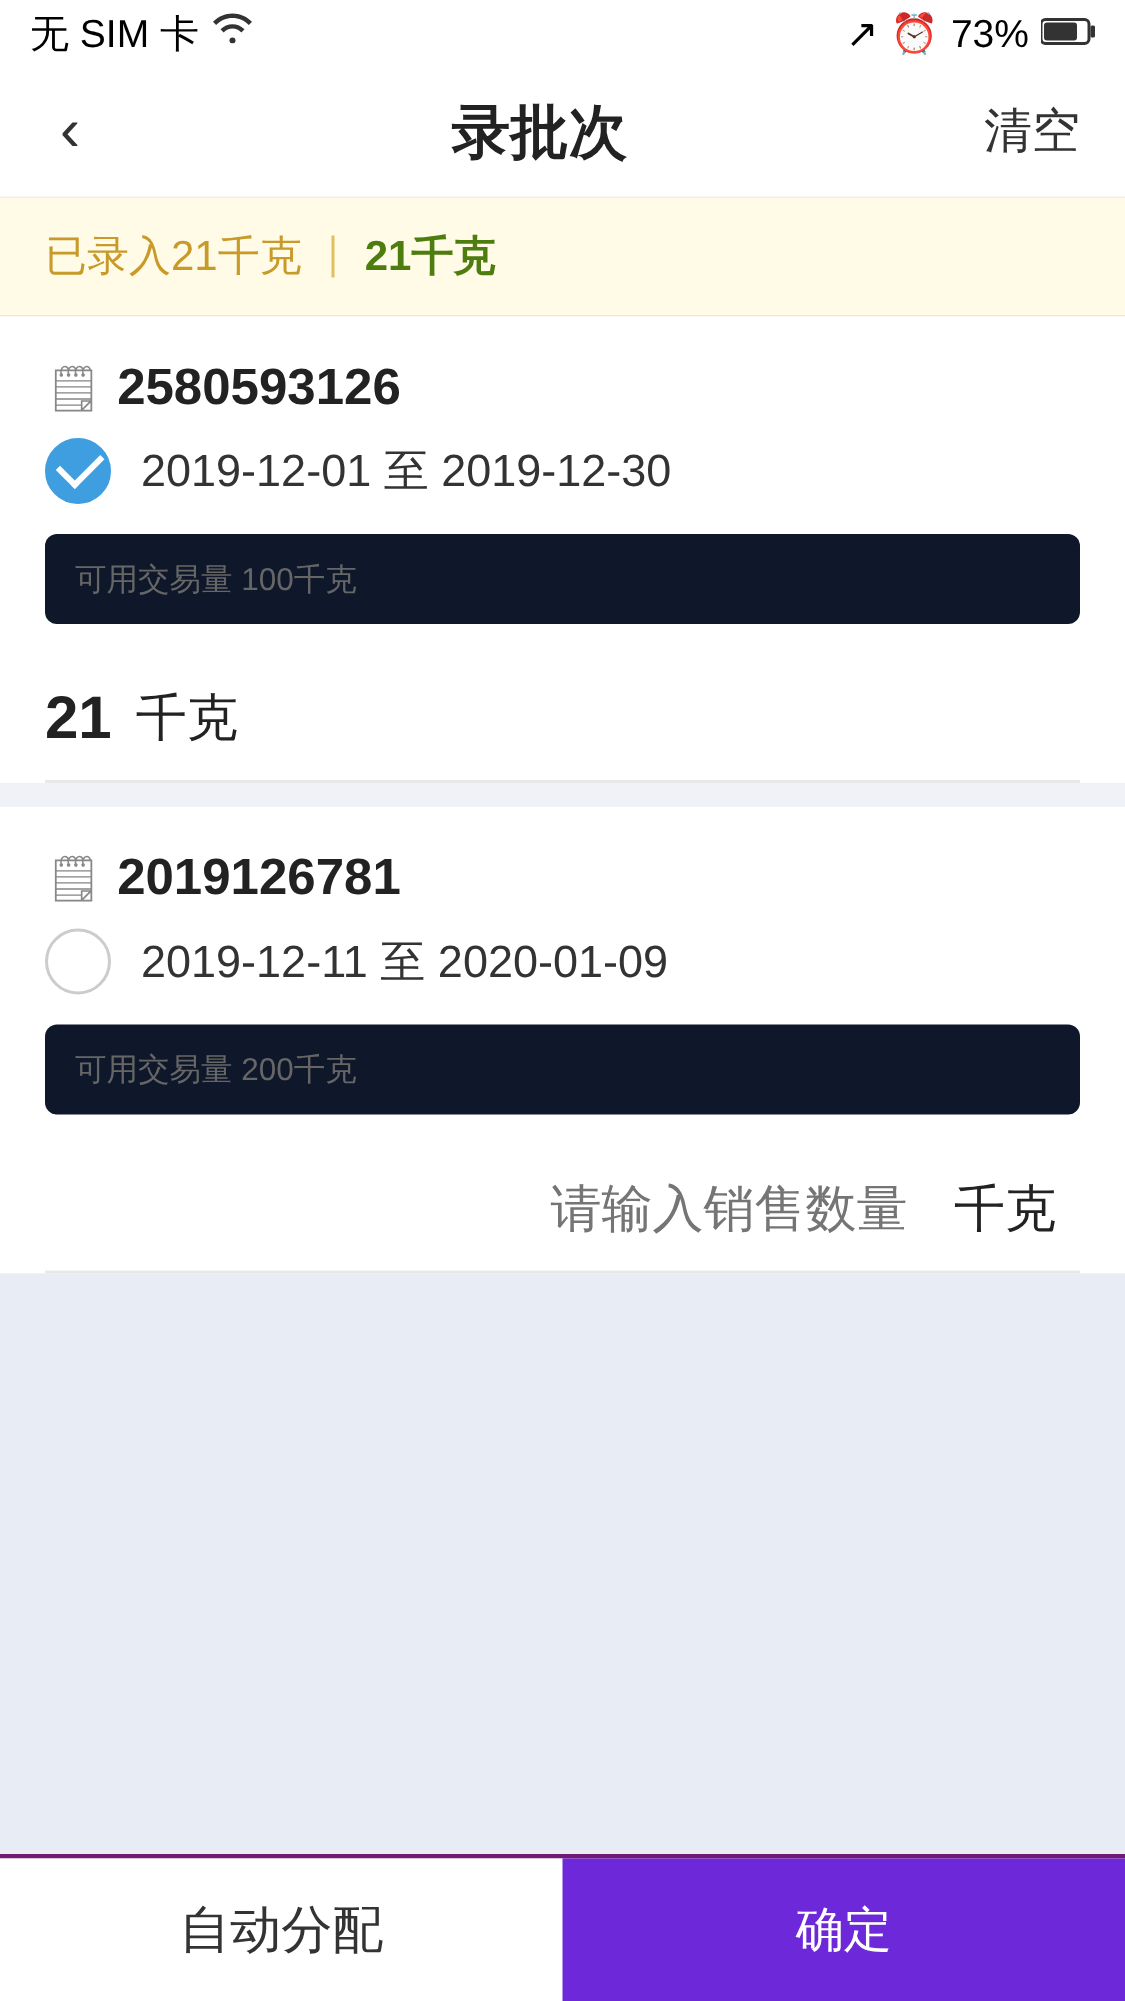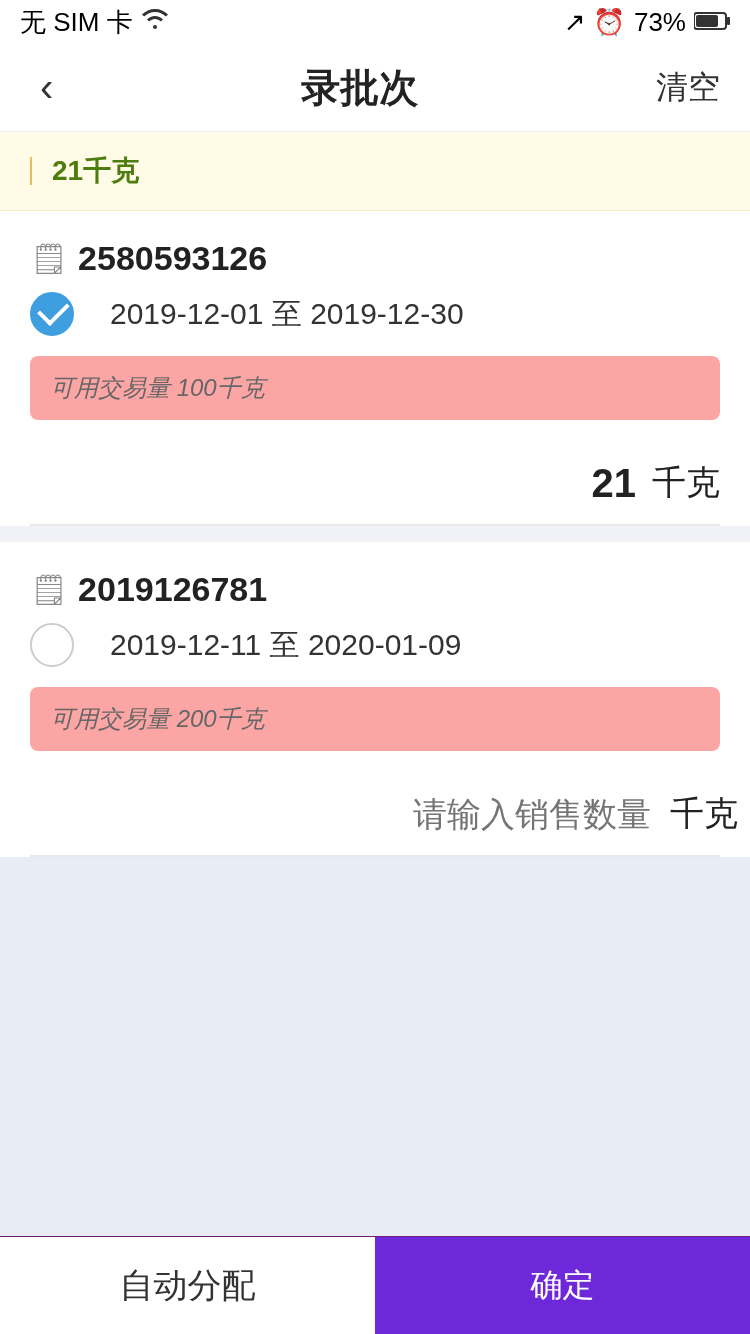--- a/index.html
+++ b/index.html
@@ -112,21 +112,21 @@
       font-size: 30px;
     }
     .batch-id {
       font-size: 34px;
       font-weight: 600;
       color: #222;
     }
     .date-row {
       display: flex;
       align-items: center;
-      gap: 36px;
+      gap: 20px;
       margin-bottom: 20px;
       text-align: right;
     }
     .radio-circle {
       width: 44px;
       height: 44px;
       border-radius: 50%;
       border: 2px solid #ccc;
       background: #fff;
       display: flex;
@@ -145,32 +145,30 @@
       height: 24px;
       border-right: 4px solid #fff;
       border-bottom: 4px solid #fff;
       transform: rotate(45deg) translate(-2px, -4px);
     }
     .date-text {
       font-size: 30px;
       color: #333;
     }
     .avail-box {
-      background: #fca5a5;
+      background: #0f172a;
       border-radius: 8px;
       padding: 16px 20px;
       margin: 0 0 24px 0;
-      font-size: 24px;
+      font-size: 21px;
       color: #666;
-      font-style: italic;
     }
     .amount-row {
       display: flex;
       align-items: center;
-      justify-content: flex-end;
       padding: 16px 30px 18px 30px;
       gap: 16px;
     }
     .amount-value {
       font-size: 40px;
       font-weight: 600;
       color: #222;
     }
     .amount-unit {
       font-size: 34px;
@@ -184,22 +182,22 @@
     .card-separator {
       height: 16px;
       background: #f0f2f7;
     }
 
     
     .input-row {
       display: flex;
       align-items: center;
       justify-content: flex-end;
-      padding: 16px 12px 18px 30px;
-      gap: 4px;
+      padding: 16px 46px 18px 30px;
+      gap: 16px;
     }
     .qty-input {
       border: none;
       outline: none;
       font-size: 34px;
       color: #aaa;
       text-align: right;
       background: transparent;
       width: 300px;
     }
@@ -213,21 +211,21 @@
       background: #e8ecf4;
       flex: 1;
       min-height: 440px;
     }
 
     
     .bottom-bar {
       display: flex;
       height: 98px;
       background: #fff;
-      border-top: 1px solid #701a75;
+      border-top: 3px solid #701a75;
       position: fixed;
       bottom: 0;
       width: 750px;
     }
     .btn-auto {
       flex: 1;
       display: flex;
       align-items: center;
       justify-content: center;
       font-size: 34px;
@@ -276,20 +274,21 @@
   </div>
 </div>
 
 <div class="nav-bar">
   <div class="nav-back">‹</div>
   <div class="nav-title">录批次</div>
   <div class="nav-action">清空</div>
 </div>
 
 <div class="info-banner">
+  <span class="info-banner-label">已录入21千克</span>
   <div class="info-banner-divider"></div>
   <span class="info-banner-value">21千克</span>
 </div>
 
 <div class="card">
   <div class="card-inner">
     <div class="batch-id-row">
       <span class="batch-icon">🗒</span>
       <span class="batch-id">2580593126</span>
     </div>

